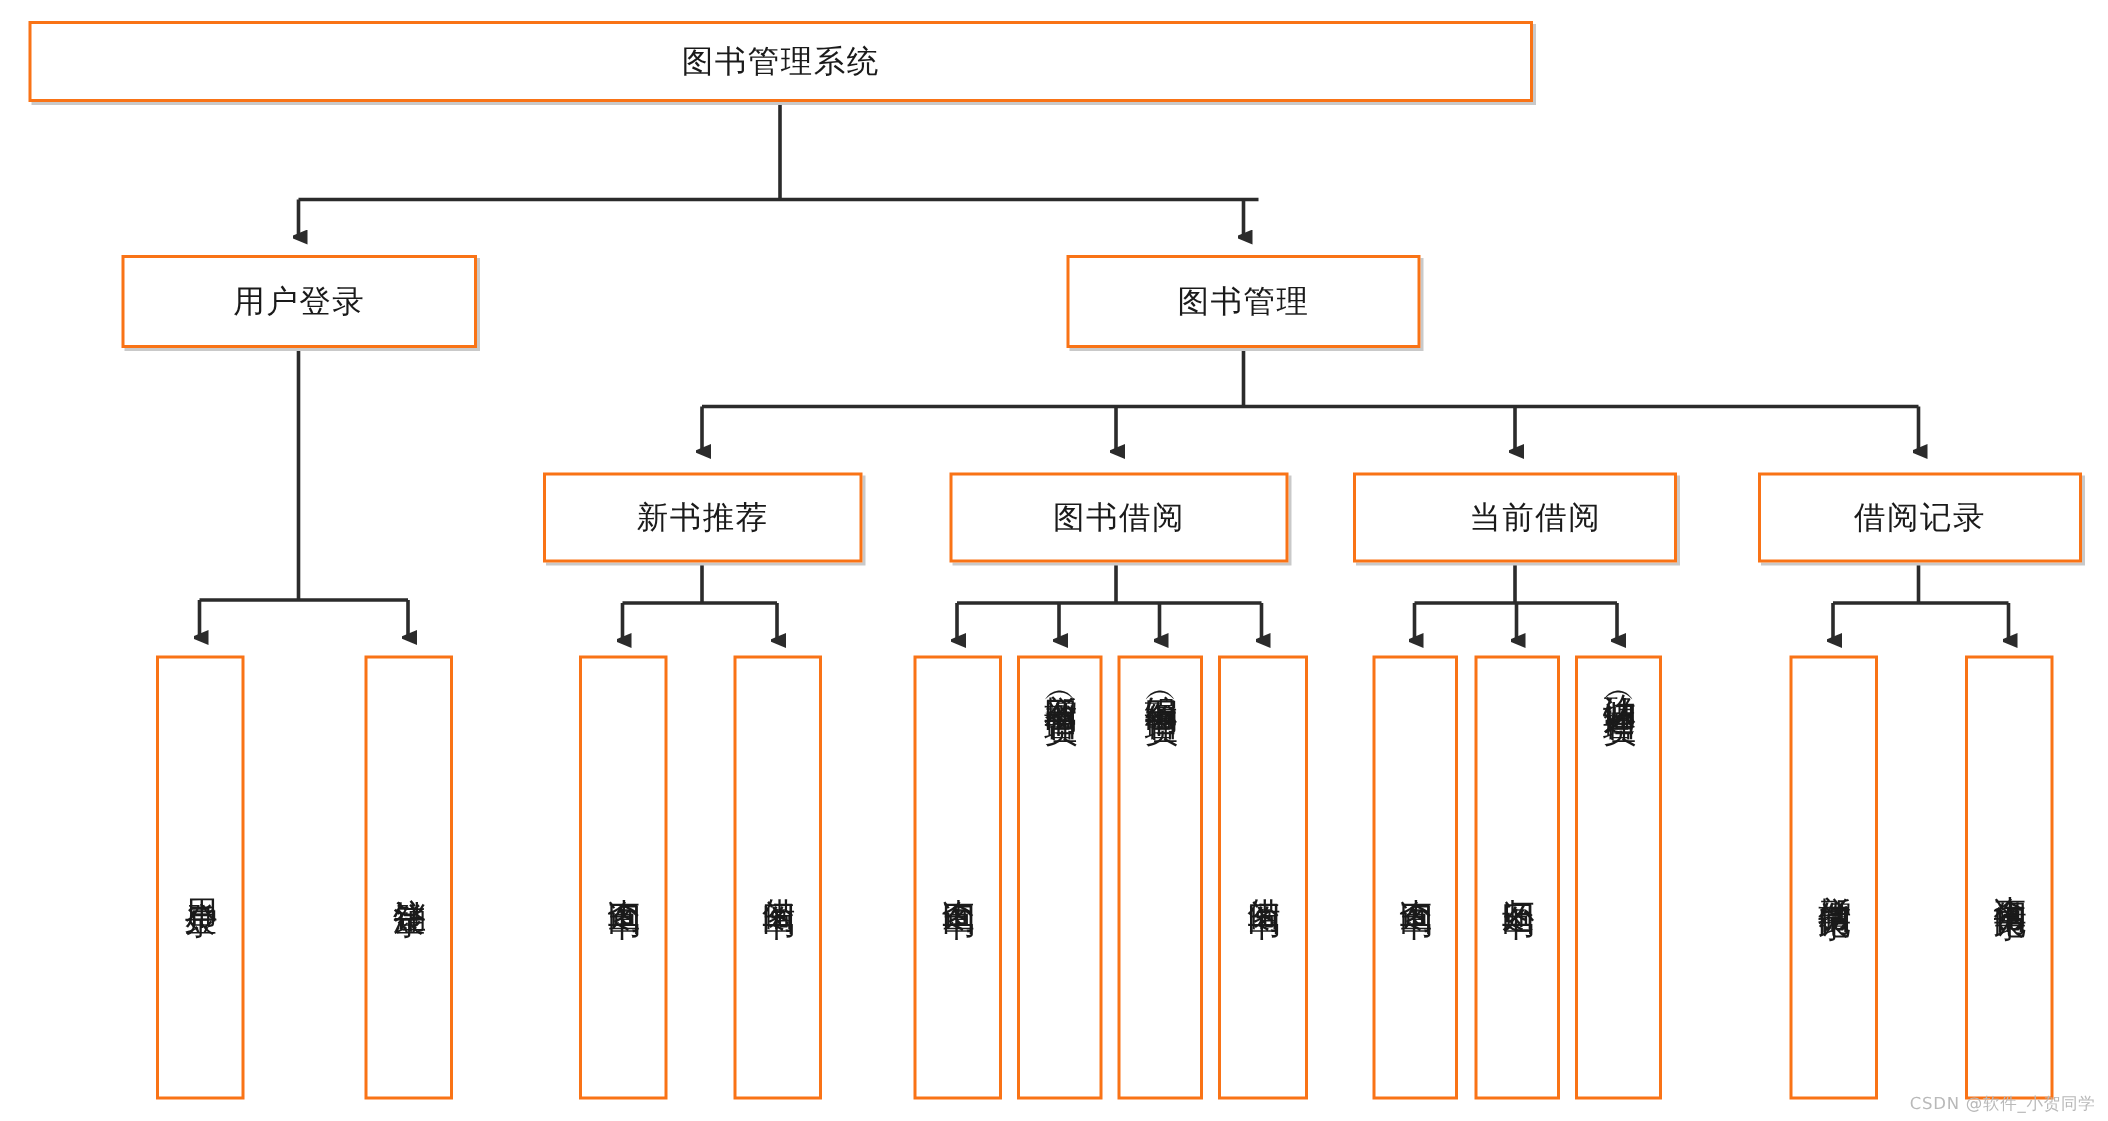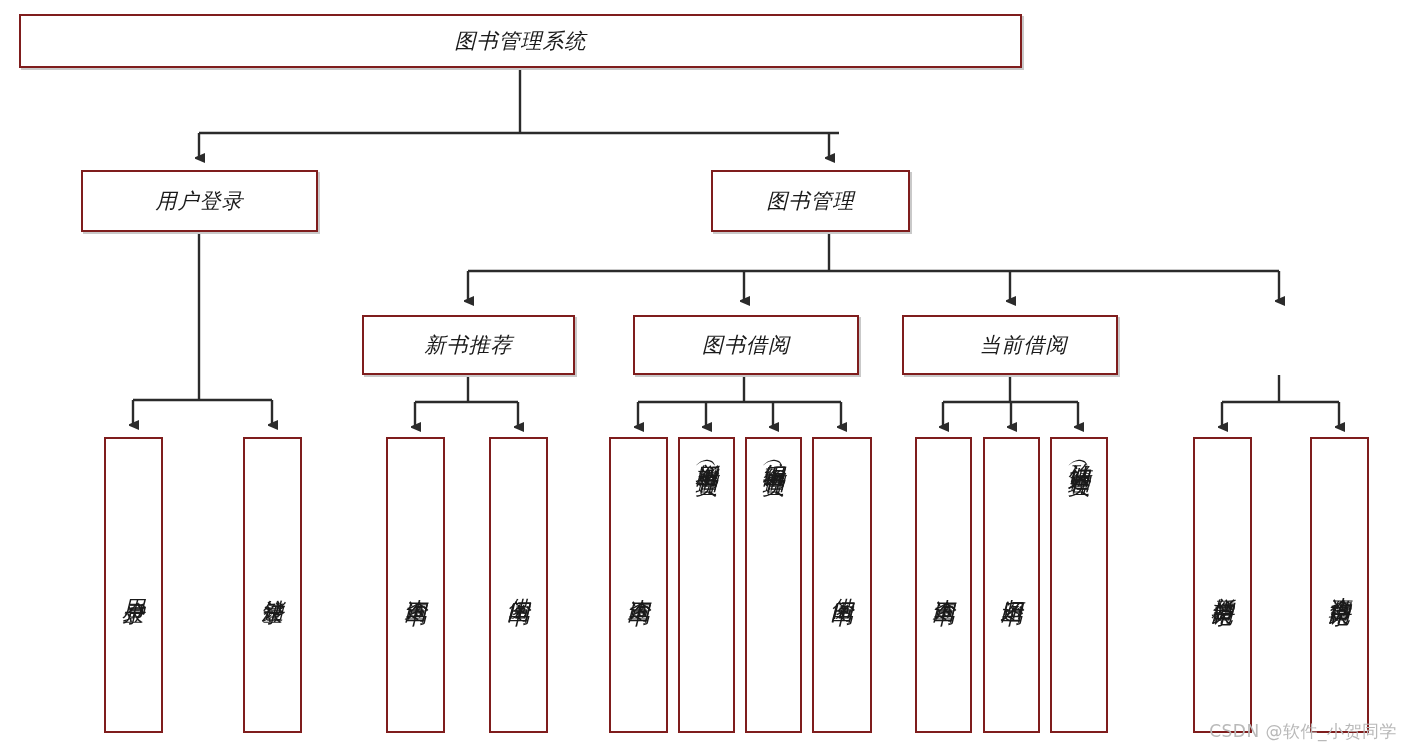--- a/index.html
+++ b/index.html
@@ -14,26 +14,25 @@
     position: relative;
     width: 1405px;
     height: 747px;
     background: #ffffff;
     overflow: hidden;
   }
   .node {
     position: absolute;
     box-sizing: border-box;
     background: #ffffff;
-    border: 2px solid #7f1d1d;
+    border: 2px solid #f97316;
     display: flex;
     align-items: center;
     justify-content: center;
     color: #1a1a1a;
-    font-style: italic;
   }
   .node.shadowed {
     box-shadow: 2px 2px 0 #c9c9c9;
   }
   .node-label {
     font-size: 21px;
     line-height: 1.25;
     letter-spacing: 1px;
     white-space: nowrap;
     color: #1a1a1a;
@@ -61,21 +60,21 @@
     left: 0;
     top: 0;
     width: 1405px;
     height: 747px;
     pointer-events: none;
   }
   .watermark {
     position: absolute;
     right: 8px;
     bottom: 4px;
-    font-size: 17px;
+    font-size: 11px;
     color: #b9b9b9;
     letter-spacing: 0.5px;
     white-space: nowrap;
   }
 </style>
 </head>
 <body>
 
 <div id="canvas">
 
@@ -129,33 +128,36 @@
     </g>
   </svg>
 
   <div class="node shadowed" style="left:19px; top:14px; width:1003px; height:54px;">
     <span class="node-label">图书管理系统</span>
   </div>
 
   <div class="node shadowed" style="left:81px; top:170px; width:237px; height:62px;">
     <span class="node-label">用户登录</span>
   </div>
-  <div class="node shadowed" style="left:711px; top:170px; width:199px; height:62px;">
+  <div class="node shadowed" style="left:711px; top:170px; width:236px; height:62px;">
     <span class="node-label">图书管理</span>
   </div>
 
   <div class="node shadowed" style="left:362px; top:315px; width:213px; height:60px;align-items:center;">
     <span class="node-label">新书推荐</span>
   </div>
   <div class="node shadowed" style="left:633px; top:315px; width:226px; height:60px;">
     <span class="node-label">图书借阅</span>
   </div>
   <div class="node shadowed" style="left:902px; top:315px; width:216px; height:60px;padding-left:27px;">
     <span class="node-label">当前借阅</span>
   </div>
+  <div class="node shadowed" style="left:1172px; top:315px; width:216px; height:60px;">
+    <span class="node-label">借阅记录</span>
+  </div>
 
   <div class="node vertical centered" style="left:104px; top:437px; width:59px; height:296px;">
     <span class="node-label">用户登录</span>
   </div>
   <div class="node vertical centered" style="left:243px; top:437px; width:59px; height:296px;">
     <span class="node-label">注销登录</span>
   </div>
 
   <div class="node vertical centered" style="left:386px; top:437px; width:59px; height:296px;">
     <span class="node-label">查询图书</span>

